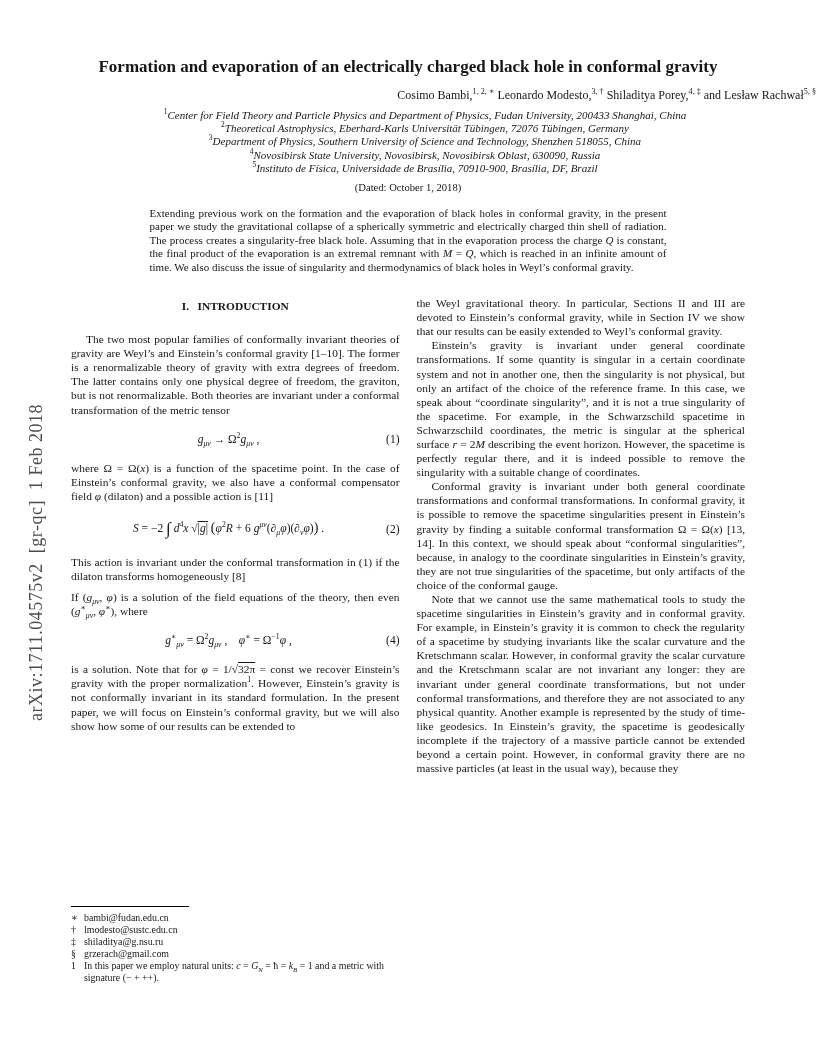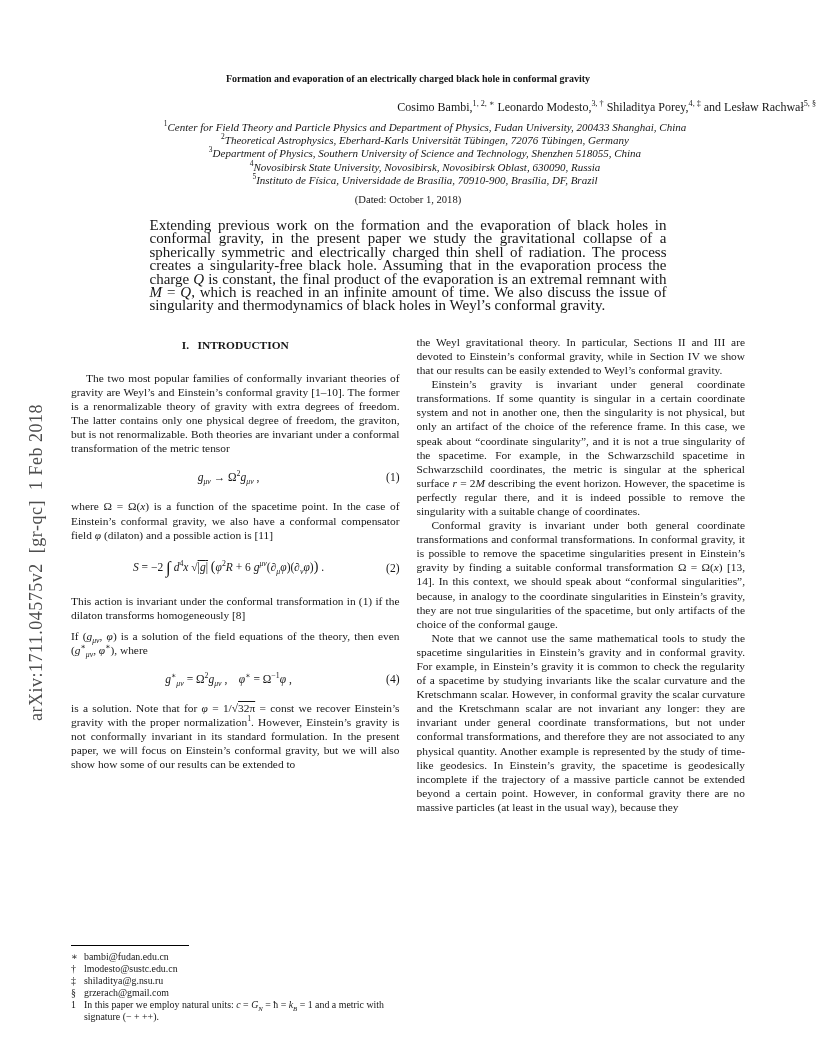--- a/index.html
+++ b/index.html
@@ -25,22 +25,22 @@
     color: #4d4d4d;
     white-space: pre;
   }
 
   sup, sub { font-size: 68%; line-height: 0; }
   .ovl { text-decoration: overline; }
   .intg { font-size: 17px; vertical-align: -2px; }
   .big  { font-size: 14px; }
 
   .title {
-    margin: 12px 90px;
-    font-size: 10px;
+    margin: 0 90px;
+    font-size: 17px;
     font-weight: bold;
     text-align: center;
     line-height: 18px;
   }
   .authors {
     margin-top: 12px;
     text-align: right;
     font-size: 12px;
   }
   .affiliations { margin-top: 6px; }
@@ -55,21 +55,21 @@
   .date-line {
     margin-top: 7px;
     text-align: center;
     font-size: 10.6px;
   }
 
   .abstract {
     width: 517px;
     margin: 14px auto 0 auto;
     text-align: justify;
-    font-size: 15px;
+    font-size: 11px;
     line-height: 13.4px;
   }
 
   .columns {
     display: flex;
     gap: 17px;
     margin: 22px 71px 0 71px;
     height: 688px;
   }
   .col { flex: 1 1 0; overflow: hidden; }

